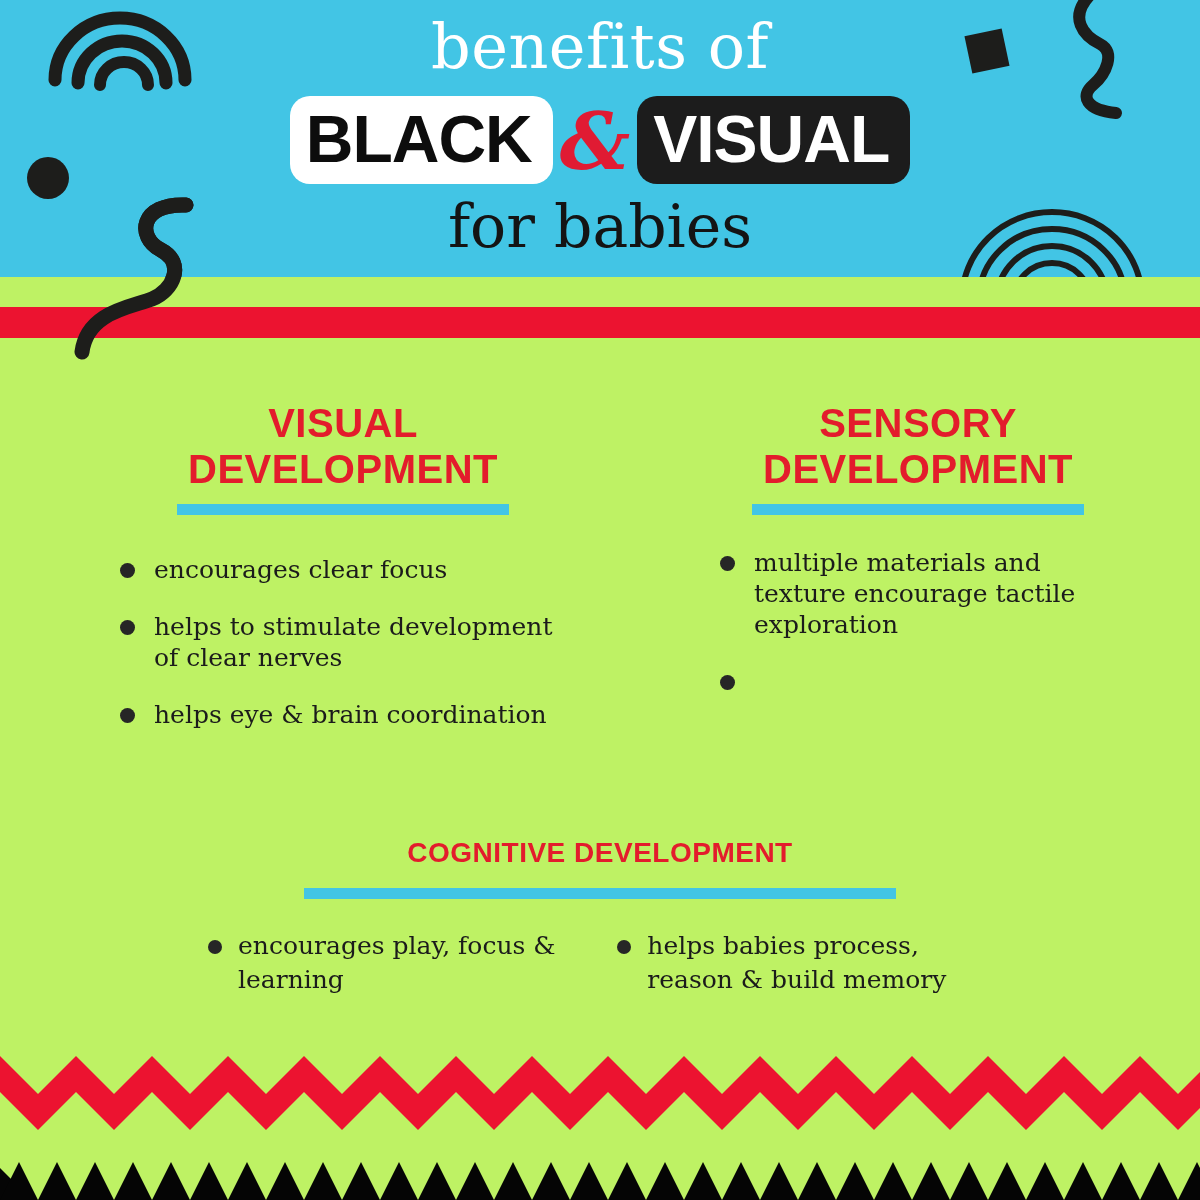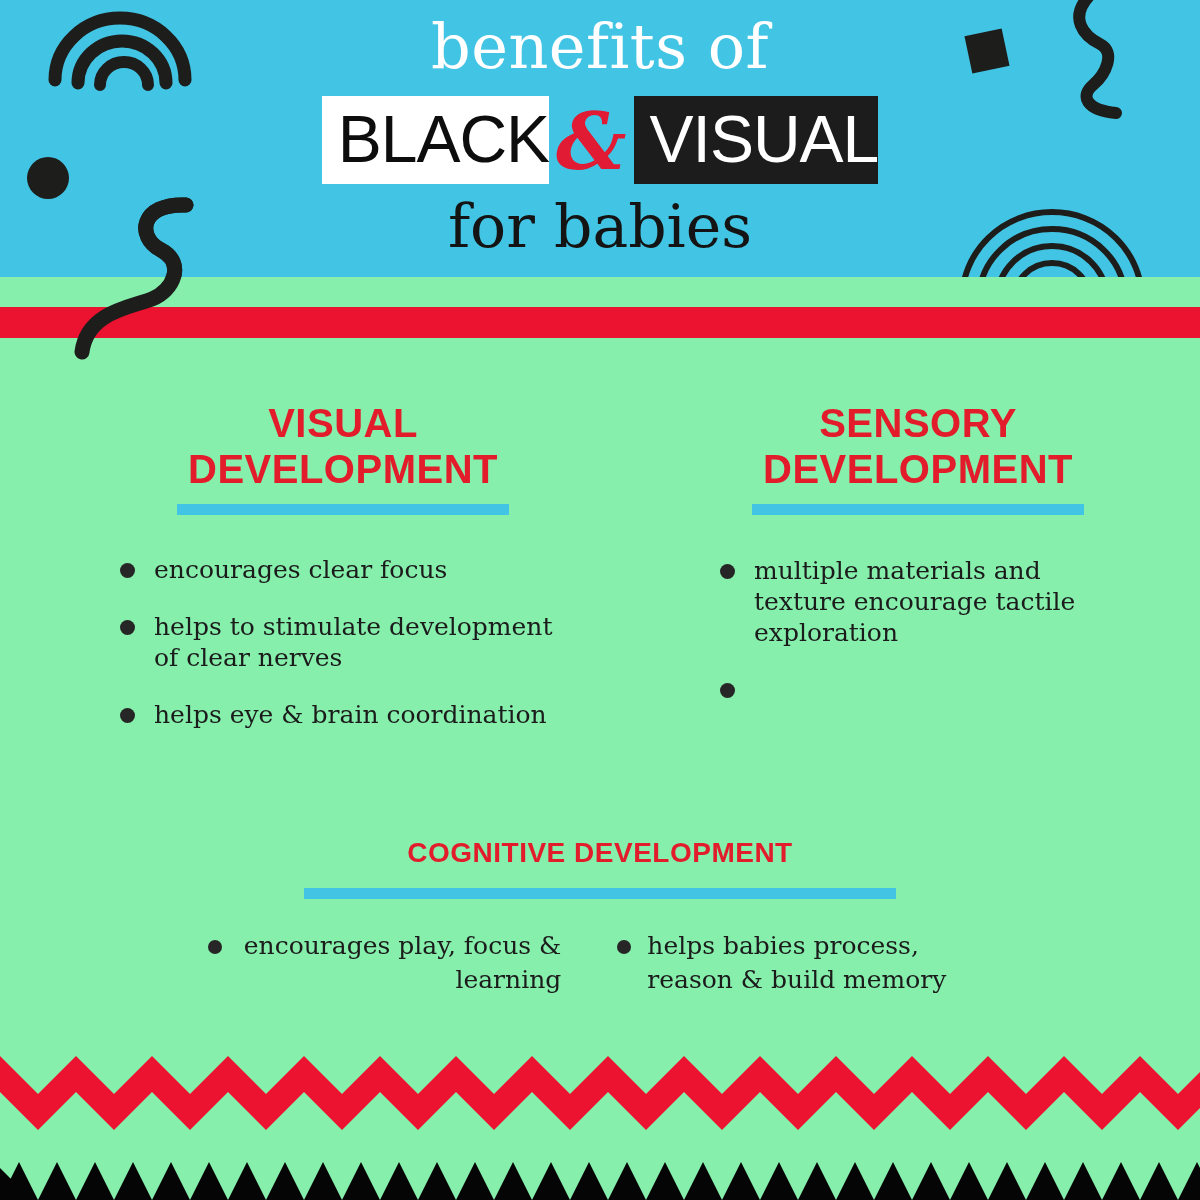--- a/index.html
+++ b/index.html
@@ -10,21 +10,21 @@
   body {
     width: 1200px;
     height: 1200px;
     font-family: "DejaVu Serif", serif;
     overflow: hidden;
   }
   #poster {
     position: relative;
     width: 1200px;
     height: 1200px;
-    background: #86efac;
+    background: #bef264;
     overflow: hidden;
   }
 
   
   .header-band {
     position: absolute;
     left: 0; top: 0;
     width: 1200px;
     height: 277px;
     background: #42c5e5;
@@ -58,26 +58,26 @@
     position: absolute;
     left: 0; top: 96px;
     width: 1200px;
     display: flex;
     align-items: center;
     justify-content: center;
   }
   .chip {
     display: inline-block;
     font-family: "Liberation Sans", sans-serif;
-    font-weight: normal;
+    font-weight: bold;
     font-size: 66px;
     line-height: 66px;
     letter-spacing: -1px;
-    padding: 10px 0 12px 16px;
-    border-radius: 0;
+    padding: 10px 21px 12px 16px;
+    border-radius: 20px;
   }
   .chip-black {
     background: #ffffff;
     color: #0d0d0d;
   }
   .chip-white {
     background: #1c1c1c;
     color: #ffffff;
   }
   .amp {
@@ -147,21 +147,21 @@
   .col-left  .rule-blue { width: 332px; }
   .col-right .rule-blue { width: 332px; }
   .col-full  .rule-blue { width: 592px; }
 
   ul.bullets {
     list-style: none;
     margin: 0;
     padding: 0;
   }
   .col-left ul.bullets  { margin-top: 39px; margin-left: 12px; }
-  .col-right ul.bullets { margin-top: 40px; margin-left: 12px; }
+  .col-right ul.bullets { margin-top: 32px; margin-left: 12px; }
 
   ul.bullets > li {
     position: relative;
     padding-left: 34px;
     font-family: "DejaVu Serif", serif;
     font-size: 25px;
     line-height: 31px;
     color: #1b1b1b;
     margin-bottom: 26px;
   }
@@ -177,21 +177,21 @@
   }
 
   
   .cog-row {
     display: flex;
     margin-top: 30px;
     gap: 56px;
     padding-left: 8px;
   }
   .cog-row ul.bullets { margin: 0; }
-  .cog-col-a { width: 360px; text-align: right; }
+  .cog-col-a { width: 360px; }
   .cog-col-b { width: 390px; }
   .cog-row ul.bullets > li {
     font-size: 25px;
     line-height: 34px;
     margin-bottom: 0;
     padding-left: 30px;
   }
   .cog-row ul.bullets > li .dot { top: 11px; width: 14px; height: 14px; }
 
   

